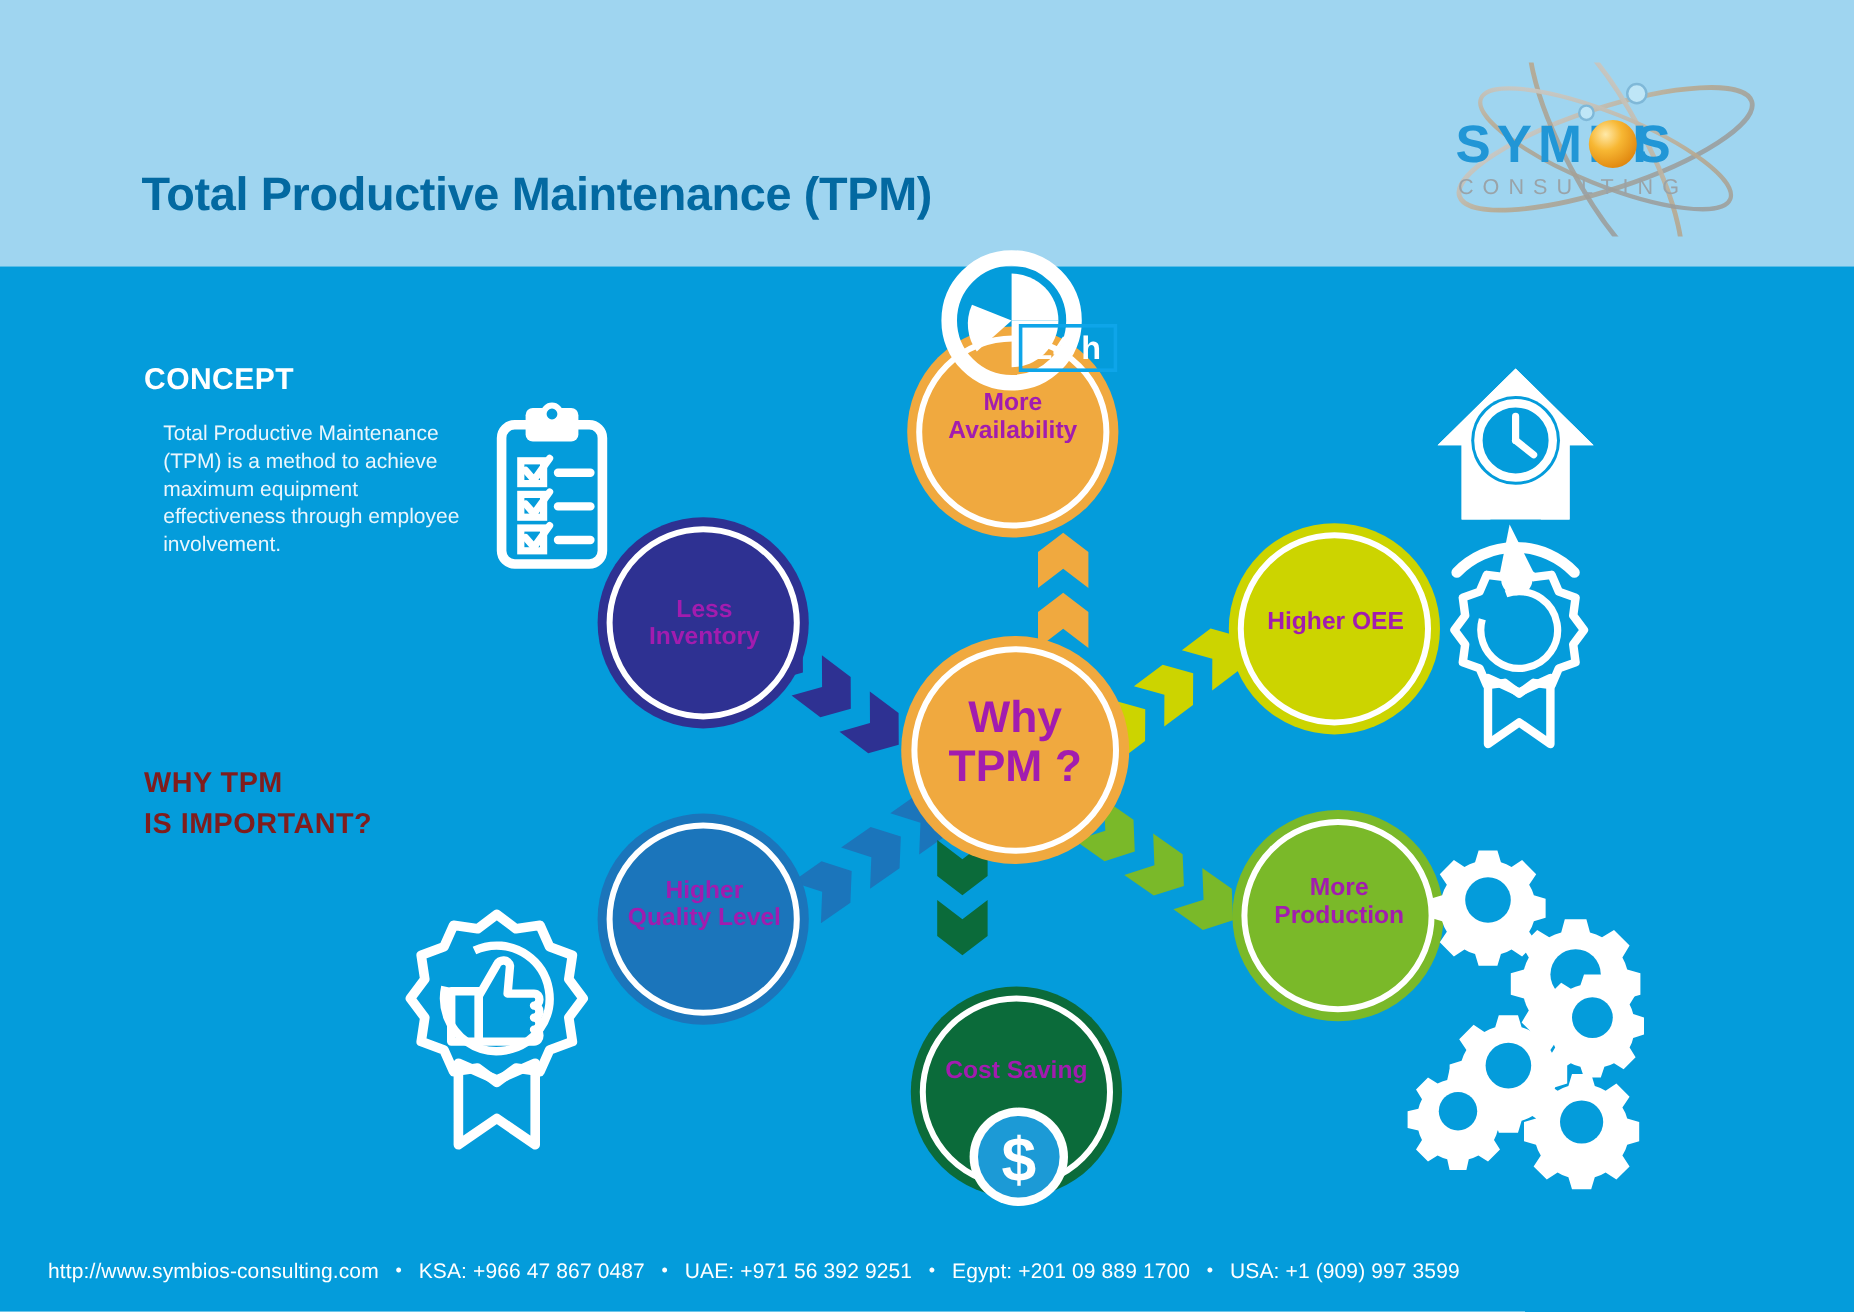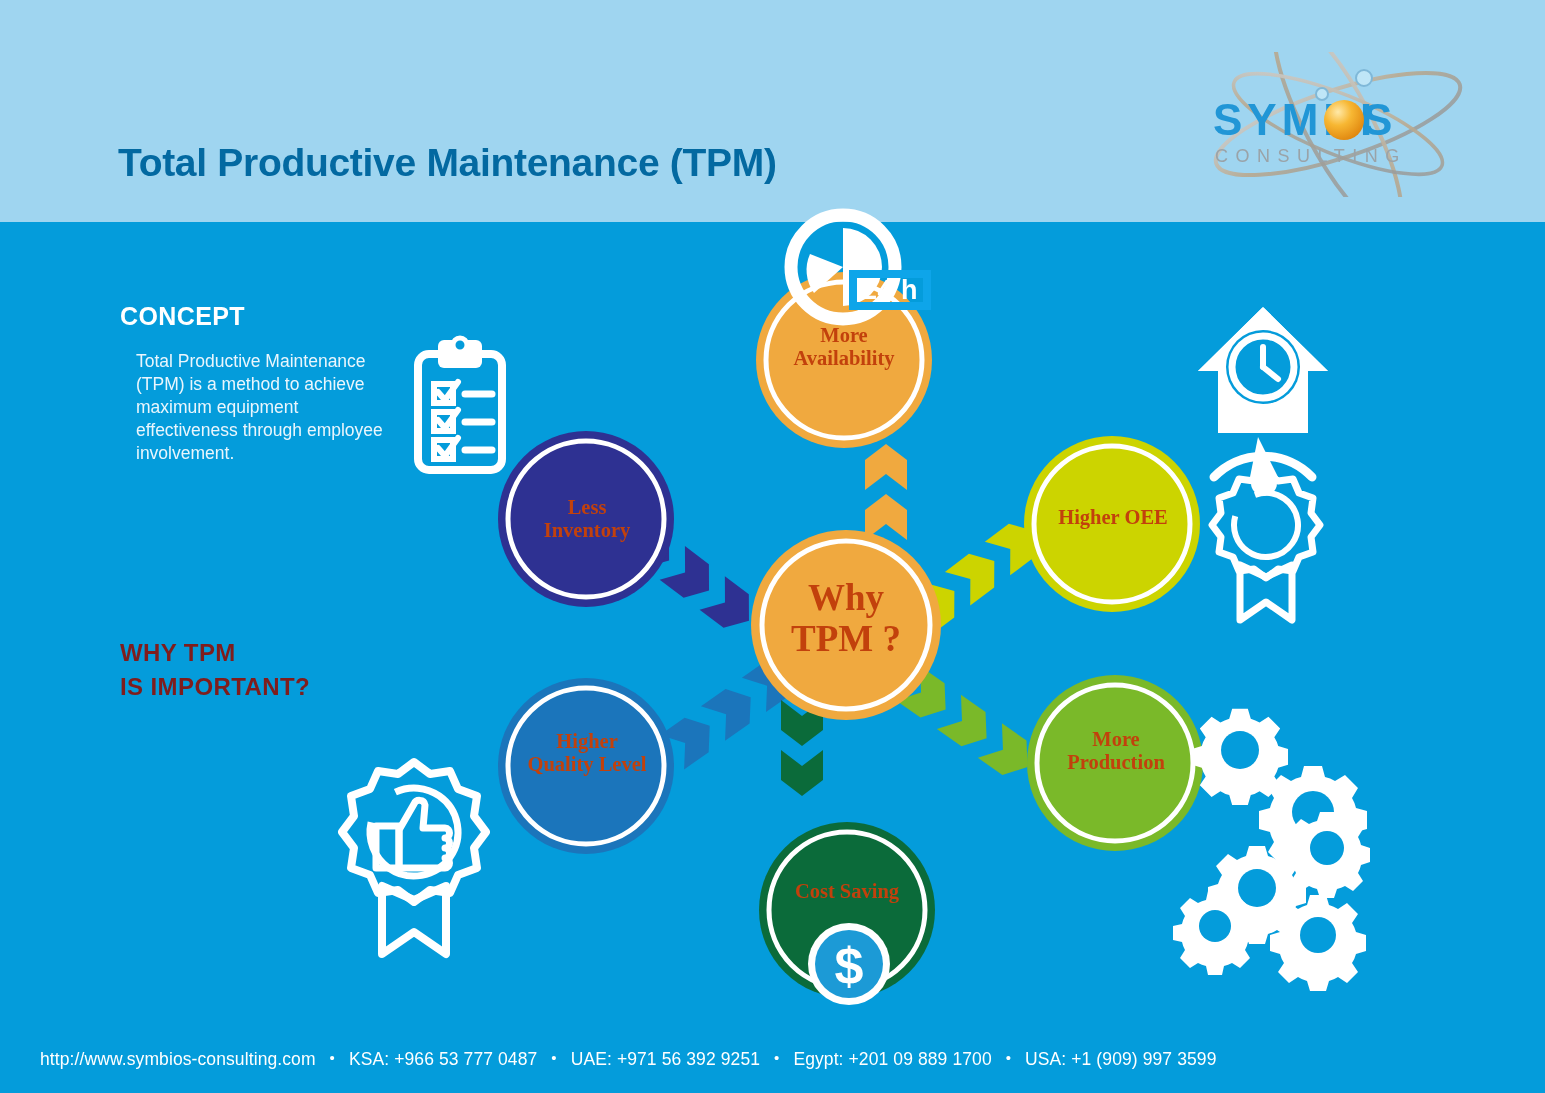--- a/index.html
+++ b/index.html
@@ -46,34 +46,34 @@
     font-size:24px;font-weight:bold;color:#7f1d1d;line-height:34px;
     letter-spacing:0.4px;
   }
 
   
   .diagram{position:absolute;left:0;top:0;width:1545px;height:1093px;}
   .diagram svg{display:block;}
 
   
   .node-label{
-    position:absolute;text-align:center;color:#c2410c;font-weight:bold;
-    line-height:1.13;pointer-events:none;font-family:Liberation Serif, serif;
+    position:absolute;text-align:center;color:#a21caf;font-weight:bold;
+    line-height:1.13;pointer-events:none;
   }
   .n-avail{left:744px;top:324px;width:200px;font-size:20.5px;}
   .n-oee{left:1013px;top:506px;width:200px;font-size:20.5px;}
   .n-prod{left:1016px;top:728px;width:200px;font-size:20.5px;}
   .n-cost{left:750px;top:880px;width:194px;font-size:20.5px;}
   .n-qual{left:487px;top:730px;width:200px;font-size:20.5px;}
   .n-inv{left:487px;top:496px;width:200px;font-size:20.5px;}
   .n-hub{left:752px;top:577px;width:188px;font-size:37px;line-height:1.12;}
 
   .badge-24h{
     position:absolute;left:849px;top:270px;width:82px;height:40px;
-    border:8px solid #0ea5e9;box-sizing:border-box;
+    border:3px solid #0ea5e9;box-sizing:border-box;
     color:#ffffff;font-size:27px;font-weight:bold;
     display:flex;align-items:center;justify-content:center;
     letter-spacing:0.5px;
   }
 
   
   .footer{
     position:absolute;left:40px;top:1049px;
     font-size:17.5px;color:#ffffff;white-space:nowrap;letter-spacing:0.1px;
   }
@@ -325,21 +325,21 @@
   <div class="node-label n-hub">
     <span>Why</span><br>
     <span>TPM ?</span>
   </div>
 
   <div class="badge-24h">24 h</div>
 
   <div class="footer">
     <span>http://www.symbios-consulting.com</span>
     <span class="sep">•</span>
-    <span>KSA: +966 53 777 0487</span>
+    <span>KSA: +966 47 867 0487</span>
     <span class="sep">•</span>
     <span>UAE: +971 56 392 9251</span>
     <span class="sep">•</span>
     <span>Egypt: +201 09 889 1700</span>
     <span class="sep">•</span>
     <span>USA: +1 (909) 997 3599</span>
   </div>
 
 </div>
 

